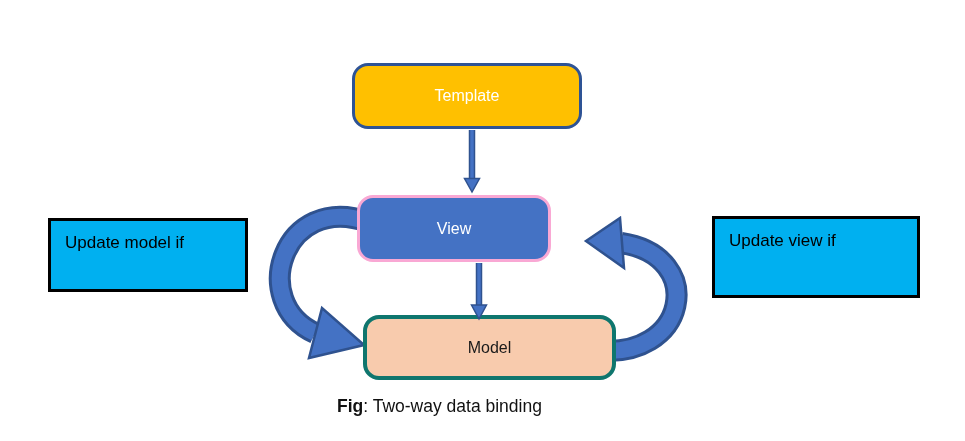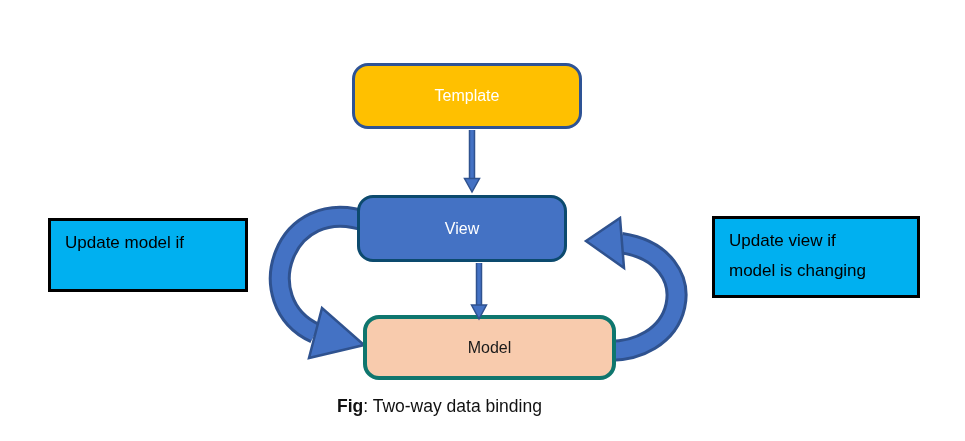--- a/index.html
+++ b/index.html
@@ -32,23 +32,23 @@
   }
   .node-template {
     left: 352px; top: 63px;
     width: 230px; height: 66px;
     background: #FFC000;
     border: 3px solid #2E5395;
     color: #ffffff;
   }
   .node-view {
     left: 357px; top: 195px;
-    width: 210px; height: 67px;
+    width: 194px; height: 67px;
     background: #4472C4;
-    border: 3px solid #0c4a6e;
+    border: 3px solid #f9a8d4;
     color: #ffffff;
   }
   .node-model {
     left: 363px; top: 315px;
     width: 253px; height: 65px;
     background: #F8CBAD;
     border: 4px solid #0f766e;
     color: #1a1a1a;
   }
   .note {
@@ -108,21 +108,20 @@
   <div class="node node-model">
     <span>Model</span>
   </div>
 
   <div class="note note-left">
     <div>Update model if</div>
   </div>
 
   <div class="note note-right">
     <div>Update view if</div>
-    <div>model is changing</div>
   </div>
 
   <svg class="arrow-layer" viewBox="0 0 965 441">
     <g>
       <line x1="472" y1="130" x2="472" y2="180" stroke="#2F528F" stroke-width="6.5"></line>
       <line x1="472" y1="130" x2="472" y2="180" stroke="#4472C4" stroke-width="3.5"></line>
       <polygon points="472,192 464.5,178.5 479.5,178.5" fill="#4472C4" stroke="#2F528F" stroke-width="1.5"></polygon>
     </g>
     <g>
       <line x1="479" y1="263" x2="479" y2="306" stroke="#2F528F" stroke-width="6.5"></line>

